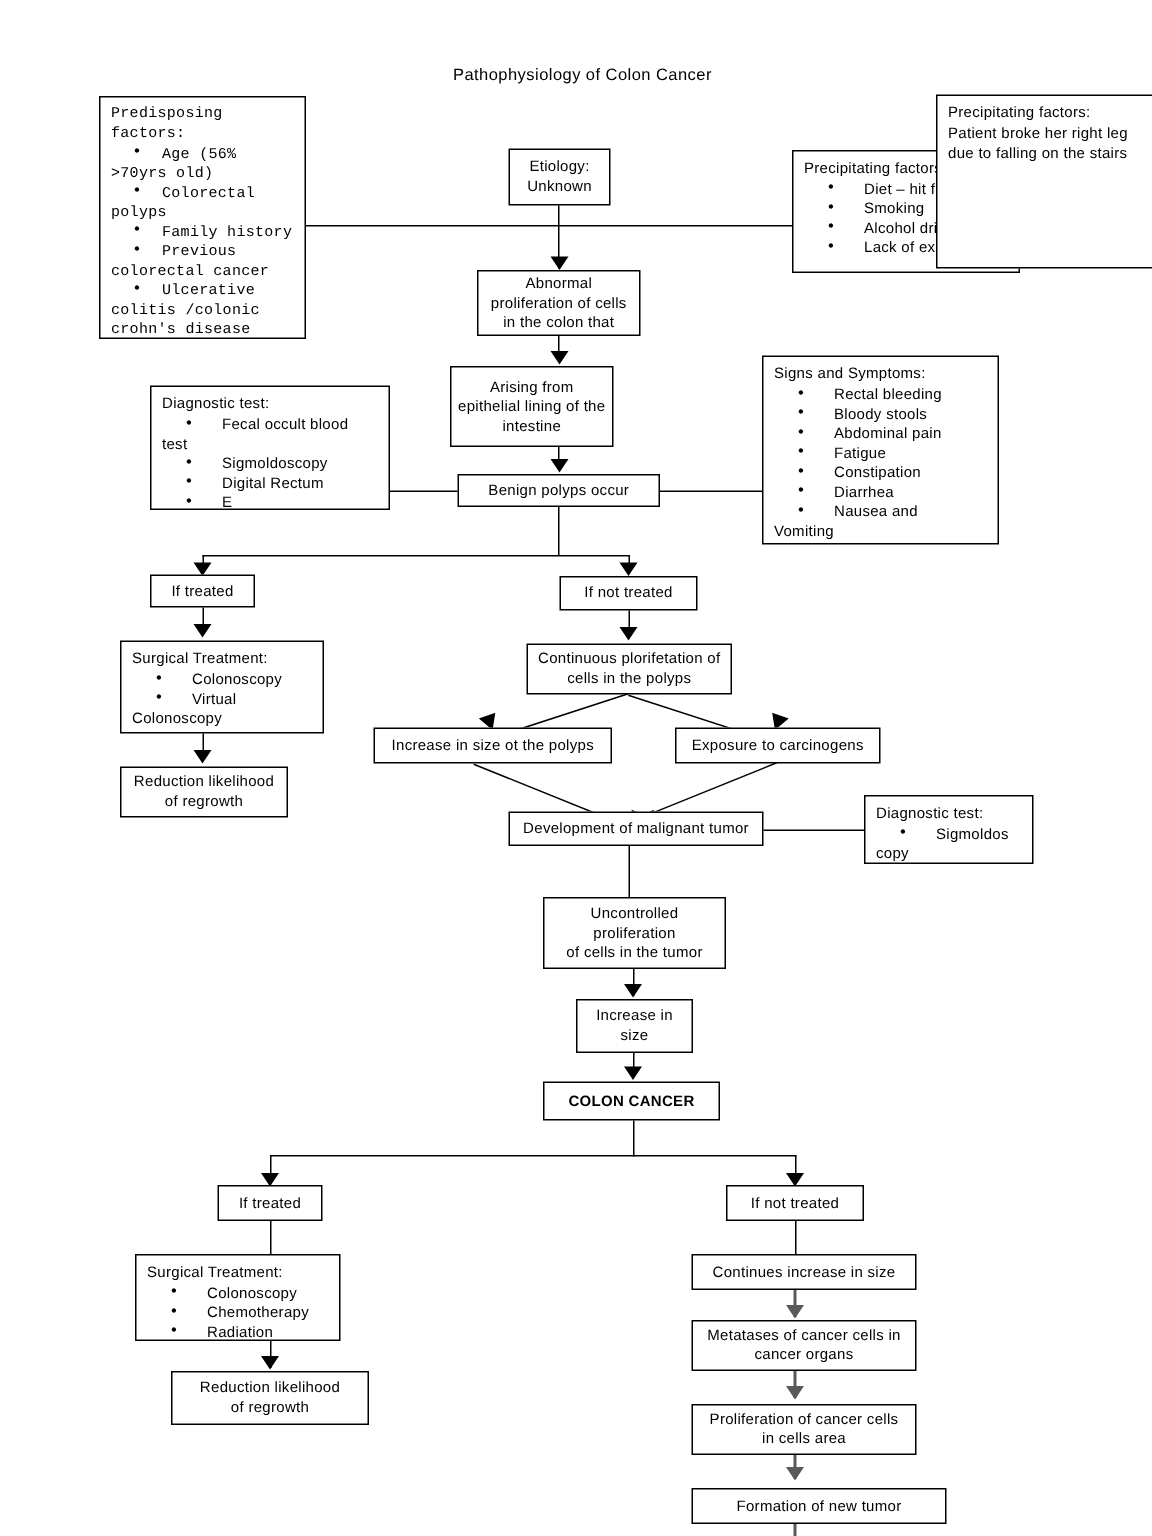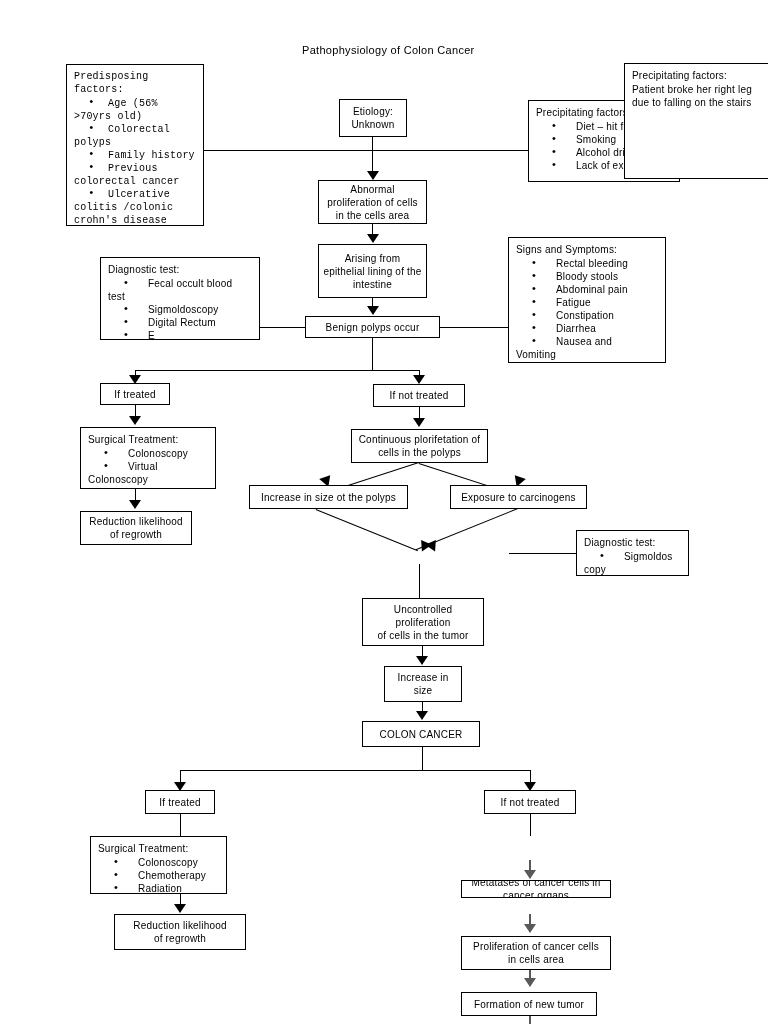--- a/index.html
+++ b/index.html
@@ -153,27 +153,27 @@
     <span class="plainline">due to falling on the stairs</span>
   </div>
 
   <div class="ln h" style="left:204px; top:150px; width:324px;"></div>
   <div class="ln v" style="left:372px; top:137px; height:42px;"></div>
   <div class="arrow-d" style="left:367px; top:171px;"></div>
 
   <div class="box center" style="left:318px; top:180px; width:109px; height:44px;">
     <span>Abnormal</span>
     <span>proliferation of cells</span>
-    <span>in the cells area</span>
+    <span>in the colon that</span>
   </div>
 
   <div class="ln v" style="left:372px; top:224px; height:16px;"></div>
   <div class="arrow-d" style="left:367px; top:234px;"></div>
 
-  <div class="box center" style="left:318px; top:244px; width:109px; height:54px;">
+  <div class="box center" style="left:300px; top:244px; width:109px; height:54px;">
     <span>Arising from</span>
     <span>epithelial lining of the</span>
     <span>intestine</span>
   </div>
 
   <div class="ln v" style="left:372px; top:298px; height:14px;"></div>
   <div class="arrow-d" style="left:367px; top:306px;"></div>
 
   <div class="box list" style="left:100px; top:257px; width:160px; height:83px;">
     <span class="box-head">Diagnostic test:</span>
@@ -265,20 +265,23 @@
 
   <div class="box center" style="left:249px; top:485px; width:159px; height:24px;">
     <span>Increase in size ot the polyps</span>
   </div>
 
   <div class="diag" style="left:316px; top:509px; width:110px; transform:rotate(22deg);"></div>
   <div class="diag-head" style="left:418px; top:539px; transform:rotate(145deg);"></div>
   <div class="diag" style="left:518px; top:509px; width:110px; transform:rotate(158deg);"></div>
   <div class="diag-head" style="left:427px; top:539px; transform:rotate(-145deg);"></div>
 
+  <div class="box center" style="left:339px; top:541px; width:170px; height:23px;">
+    <span>Development of malignant tumor</span>
+  </div>
 
   <div class="ln h" style="left:509px; top:553px; width:67px;"></div>
   <div class="box list" style="left:576px; top:530px; width:113px; height:46px;">
     <span class="box-head">Diagnostic test:</span>
     <ul class="bullets tight">
       <li>Sigmoldos</li>
     </ul>
     <span class="plainline">copy</span>
   </div>
 
@@ -294,21 +297,21 @@
   <div class="arrow-d" style="left:416px; top:656px;"></div>
 
   <div class="box center" style="left:384px; top:666px; width:78px; height:36px;">
     <span>Increase in</span>
     <span>size</span>
   </div>
 
   <div class="ln v" style="left:422px; top:702px; height:16px;"></div>
   <div class="arrow-d" style="left:416px; top:711px;"></div>
 
-  <div class="box center" style="left:362px; top:721px; width:118px; height:26px;">
+  <div class="box center" style="left:362px; top:721px; width:118px; height:26px;font-weight:bold;">
     <span>COLON CANCER</span>
   </div>
 
   <div class="ln v" style="left:422px; top:747px; height:24px;"></div>
   <div class="ln h" style="left:180px; top:770px; width:351px;"></div>
   <div class="ln v" style="left:180px; top:770px; height:14px;"></div>
   <div class="ln v" style="left:530px; top:770px; height:14px;"></div>
   <div class="arrow-d" style="left:174px; top:782px;"></div>
   <div class="arrow-d" style="left:524px; top:782px;"></div>
 
@@ -334,39 +337,42 @@
   <div class="ln v" style="left:180px; top:894px; height:18px;"></div>
   <div class="arrow-d" style="left:174px; top:904px;"></div>
 
   <div class="box center" style="left:114px; top:914px; width:132px; height:36px;">
     <span>Reduction likelihood</span>
     <span>of regrowth</span>
   </div>
 
   <div class="ln v" style="left:530px; top:814px; height:22px;"></div>
 
+  <div class="box center" style="left:461px; top:836px; width:150px; height:24px;">
+    <span>Continues increase in size</span>
+  </div>
 
   <div class="ln thick-v" style="left:529px; top:860px; height:18px;"></div>
   <div class="arrow-d gray" style="left:524px; top:870px;"></div>
 
-  <div class="box center" style="left:461px; top:880px; width:150px; height:18px;">
+  <div class="box center" style="left:461px; top:880px; width:150px; height:34px;">
     <span>Metatases of cancer cells in</span>
     <span>cancer organs</span>
   </div>
 
   <div class="ln thick-v" style="left:529px; top:914px; height:18px;"></div>
   <div class="arrow-d gray" style="left:524px; top:924px;"></div>
 
   <div class="box center" style="left:461px; top:936px; width:150px; height:34px;">
     <span>Proliferation of cancer cells</span>
     <span>in cells area</span>
   </div>
 
   <div class="ln thick-v" style="left:529px; top:970px; height:16px;"></div>
   <div class="arrow-d gray" style="left:524px; top:978px;"></div>
 
-  <div class="box center" style="left:461px; top:992px; width:136px; height:24px;">
+  <div class="box center" style="left:461px; top:992px; width:170px; height:24px;">
     <span>Formation of new tumor</span>
   </div>
 
   <div class="ln thick-v" style="left:529px; top:1016px; height:8px;"></div>
 
 </div>
 
 </body></html>

